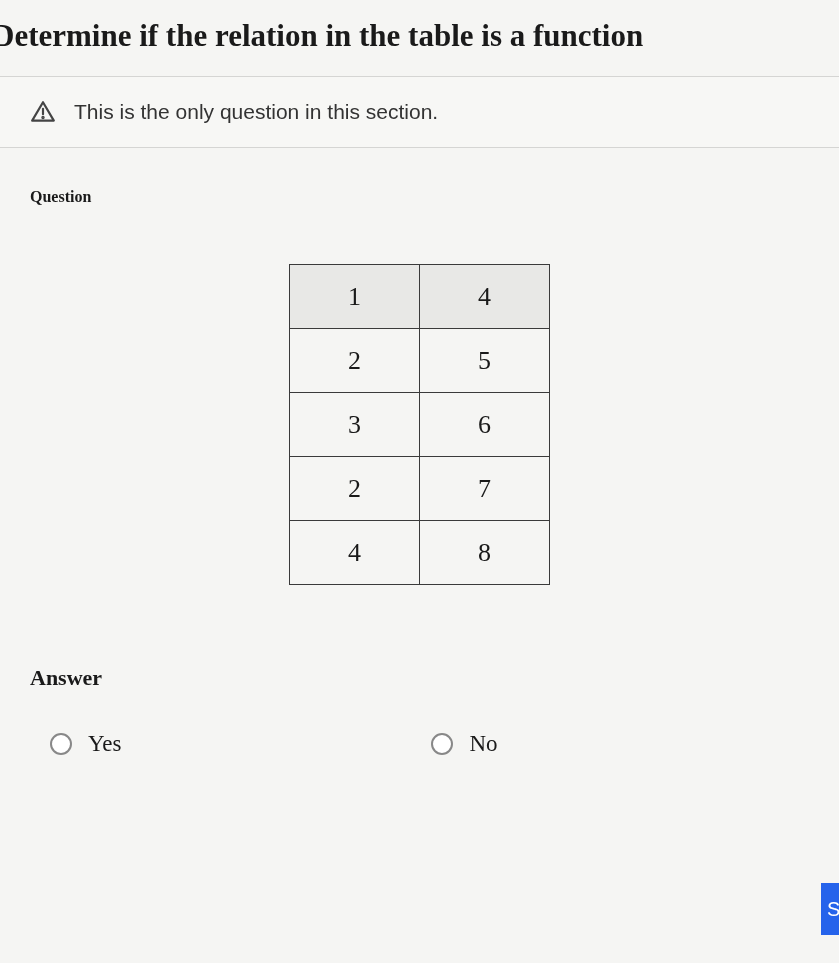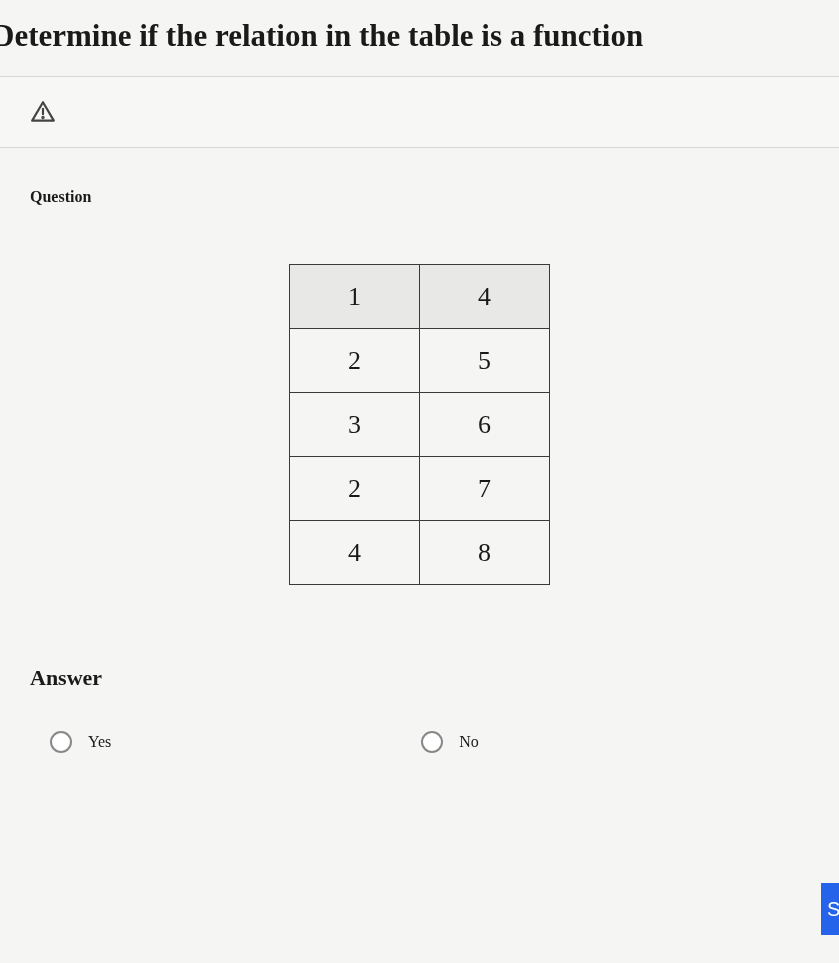--- a/index.html
+++ b/index.html
@@ -75,21 +75,21 @@
     }
     .options {
       display: flex;
       align-items: center;
       padding-left: 20px;
     }
     .option {
       display: flex;
       align-items: center;
       font-family: Georgia, serif;
-      font-size: 16px;
+      font-size: 23px;
       color: #1a1a1a;
       cursor: pointer;
     }
     .option .radio {
       width: 22px;
       height: 22px;
       border: 2px solid #888;
       border-radius: 50%;
       margin-right: 16px;
       background: #fff;
@@ -117,20 +117,21 @@
 <div class="title">Determine if the relation in the table is a function</div>
 
 <div class="notice-bar">
   <span class="warn-icon">
     <svg width="26" height="26" viewBox="0 0 24 24" fill="none" stroke="#444" stroke-width="2" stroke-linejoin="round" stroke-linecap="round">
       <path d="M12 3 L22 20 L2 20 Z"></path>
       <line x1="12" y1="9" x2="12" y2="14"></line>
       <circle cx="12" cy="17" r="0.6" fill="#444"></circle>
     </svg>
   </span>
+  <span>This is the only question in this section.</span>
 </div>
 
 <div class="content">
   <div class="section-label">Question</div>
 
   <div class="table-wrap">
     <table class="relation">
       <tbody>
           <tr>
         <th>1</th>

